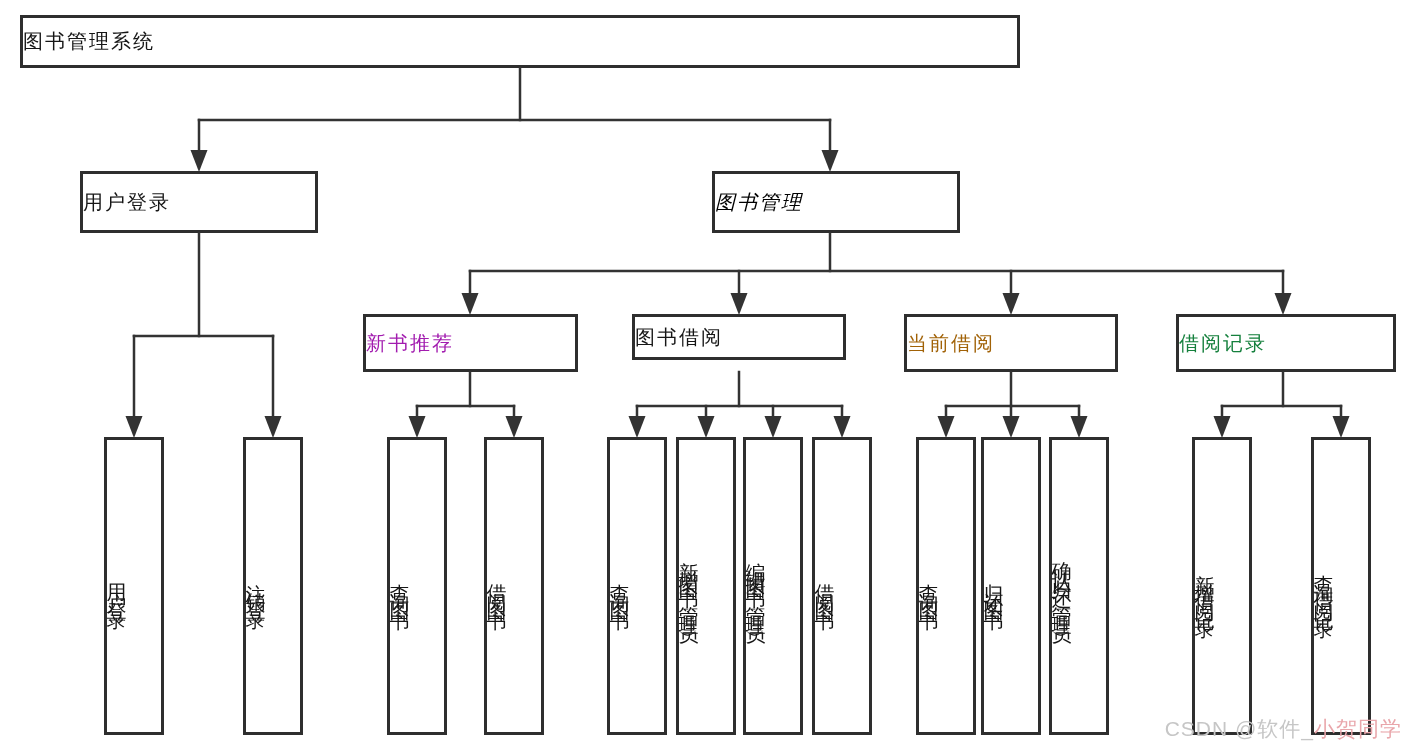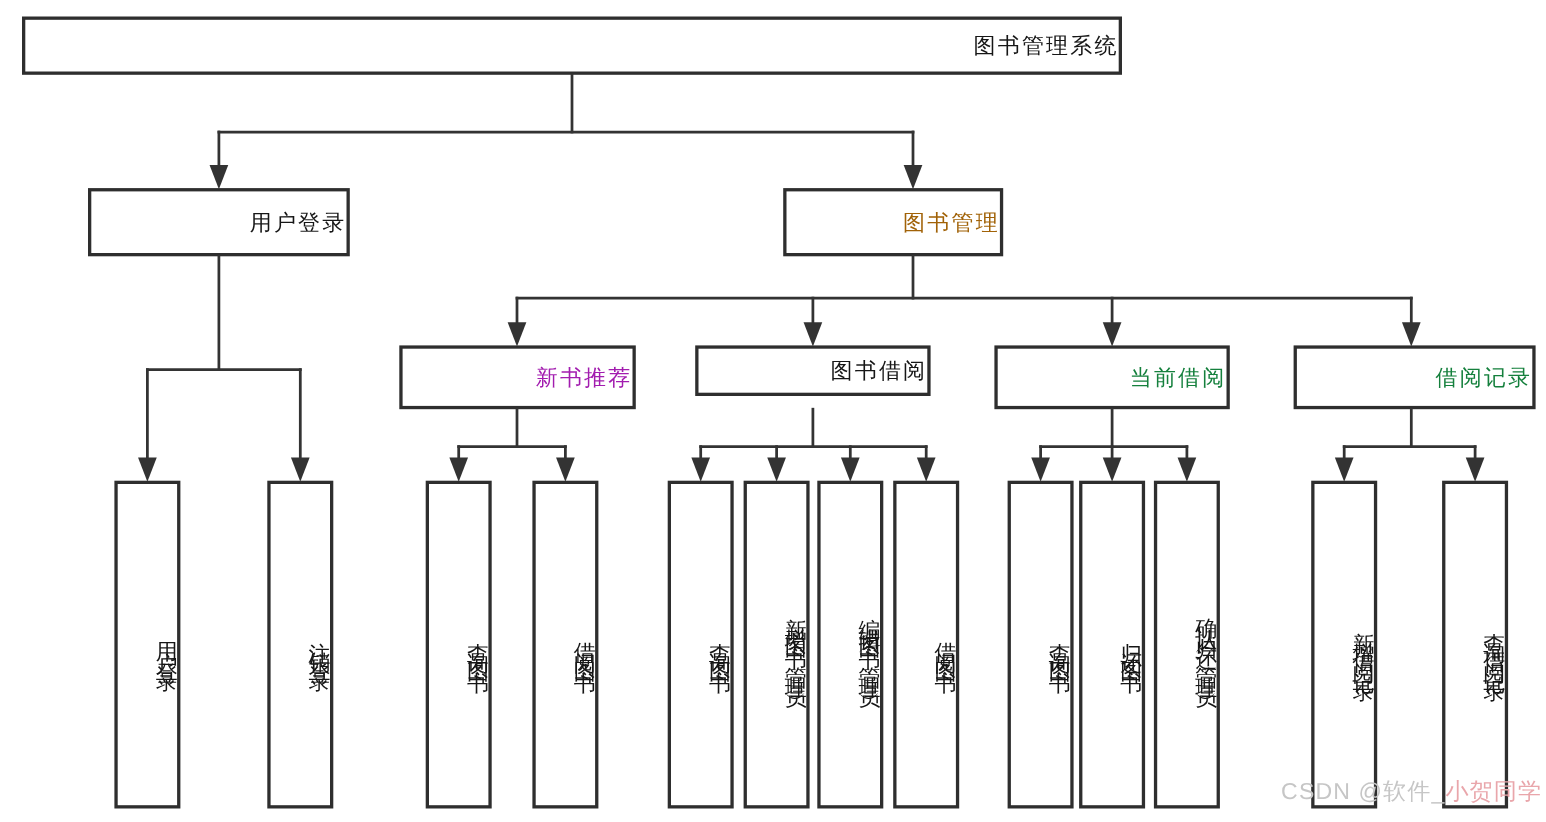--- a/index.html
+++ b/index.html
@@ -14,21 +14,21 @@
     position: absolute; left: 0; top: 0;
     width: 1405px; height: 747px;
   }
   .node {
     position: absolute;
     box-sizing: border-box;
     border: 3px solid #2e2e2e;
     background: #ffffff;
     display: flex;
     align-items: center;
-    justify-content: flex-end;
+    justify-content: flex-start;
     color: #161616;
   }
   .node span {
     font-size: 20px;
     letter-spacing: 2px;
     white-space: nowrap;
   }
   .node.v span {
     writing-mode: vertical-rl;
     text-orientation: mixed;
@@ -38,47 +38,47 @@
     white-space: normal;
   }
   svg.connectors {
     position: absolute; left: 0; top: 0;
     width: 1405px; height: 747px;
     pointer-events: none;
   }
   .watermark {
     position: absolute;
     right: 3px;
-    bottom: 14px;
+    bottom: 4px;
     font-size: 21px;
     letter-spacing: 1px;
     white-space: nowrap;
     z-index: 5;
   }
 </style>
 </head>
 <body>
 
 <div id="stage">
     <div class="node h" style="left: 20px; top: 15px; width: 1000px; height: 53px; border-color: rgb(46, 46, 46); color: rgb(22, 22, 22);">
       <span>图书管理系统</span>
     </div>
     <div class="node h" style="left: 80px; top: 171px; width: 238px; height: 62px; border-color: rgb(46, 46, 46); color: rgb(22, 22, 22);">
       <span>用户登录</span>
     </div>
-    <div class="node h" style="left: 712px; top: 171px; width: 200px; height: 62px; border-color: rgb(46, 46, 46); color: #a16207;">
+    <div class="node h" style="left: 712px; top: 171px; width: 248px; height: 62px; border-color: rgb(46, 46, 46); color: #000000; font-style: italic;">
       <span>图书管理</span>
     </div>
     <div class="node h" style="left: 363px; top: 314px; width: 215px; height: 58px; border-color: rgb(46, 46, 46); color: #a21caf;">
       <span>新书推荐</span>
     </div>
     <div class="node h" style="left: 632px; top: 314px; width: 214px; height: 46px; border-color: rgb(46, 46, 46); color: rgb(22, 22, 22);">
       <span>图书借阅</span>
     </div>
-    <div class="node h" style="left: 904px; top: 314px; width: 214px; height: 58px; border-color: rgb(46, 46, 46); color: #15803d;">
+    <div class="node h" style="left: 904px; top: 314px; width: 214px; height: 58px; border-color: rgb(46, 46, 46); color: #a16207;">
       <span>当前借阅</span>
     </div>
     <div class="node h" style="left: 1176px; top: 314px; width: 220px; height: 58px; border-color: rgb(46, 46, 46); color: #15803d;">
       <span>借阅记录</span>
     </div>
     <div class="node v" style="left: 104px; top: 437px; width: 60px; height: 298px; border-color: rgb(46, 46, 46); color: rgb(22, 22, 22);">
       <span>用户登录</span>
     </div>
     <div class="node v" style="left: 243px; top: 437px; width: 60px; height: 298px; border-color: rgb(46, 46, 46); color: rgb(22, 22, 22);">
       <span>注销登录</span>

